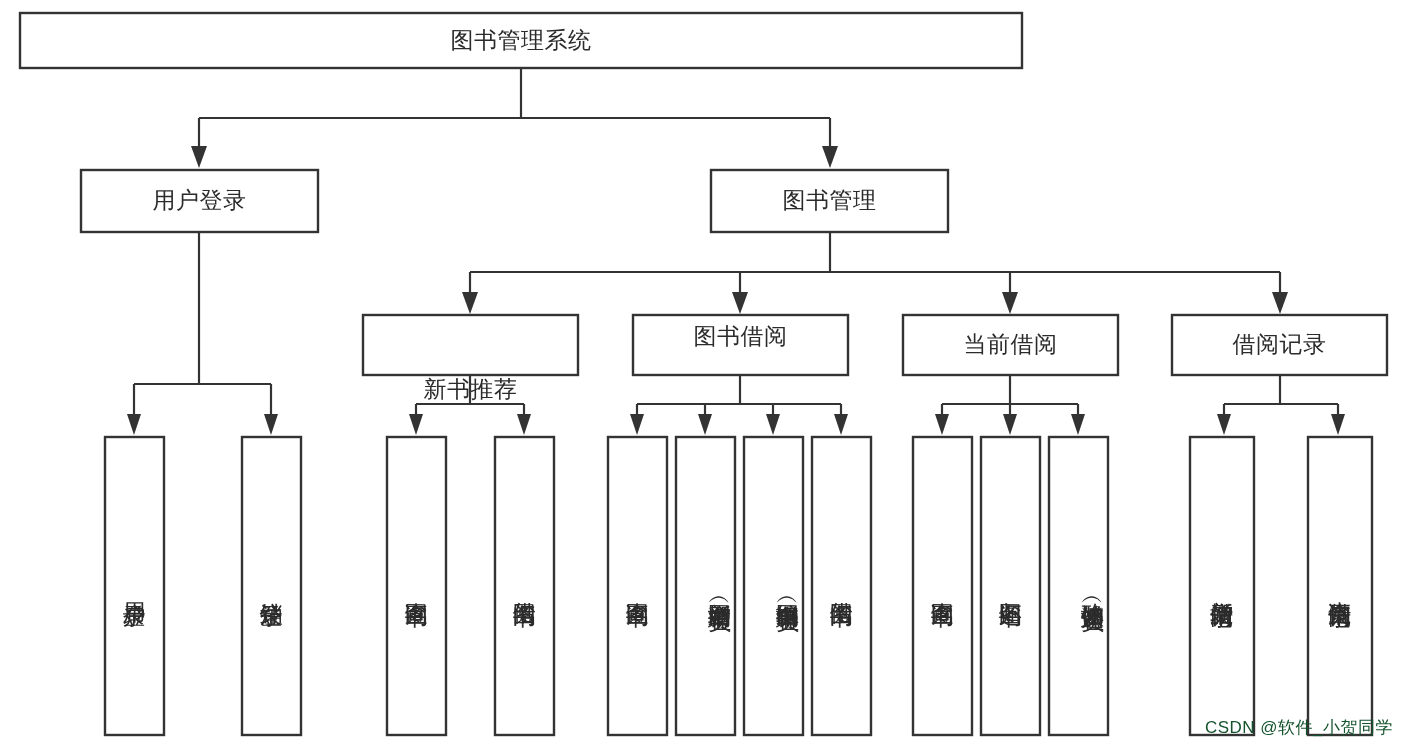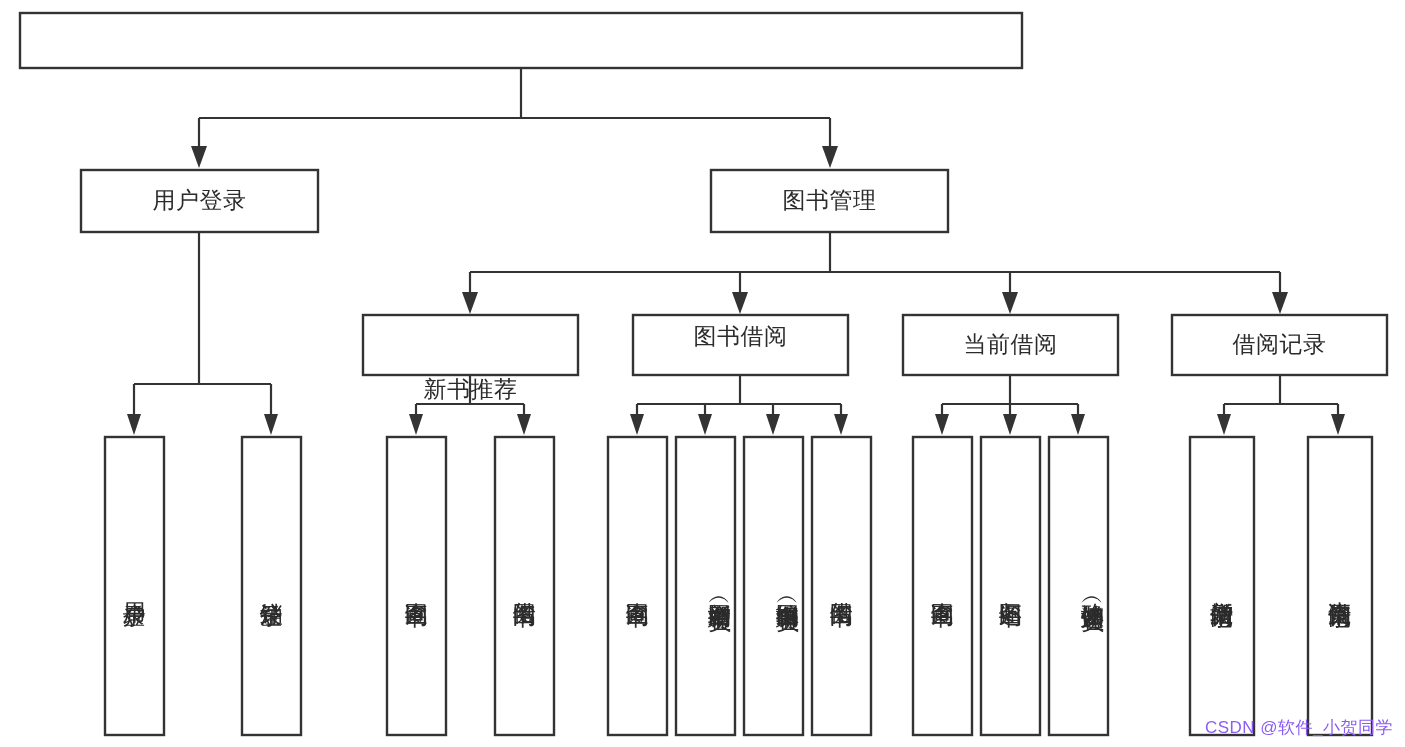--- a/index.html
+++ b/index.html
@@ -68,21 +68,21 @@
     pointer-events: none;
   }
   .node-label-v.centered {
     align-items: center;
   }
   .watermark {
     position: absolute;
     right: 12px;
     bottom: 8px;
     font-size: 17px;
-    color: #8b5cf6;
+    color: #14532d;
     letter-spacing: 0.5px;
     white-space: nowrap;
     pointer-events: none;
   }
 </style>
 </head>
 <body>
 
 <div id="diagram-root">
 
@@ -189,20 +189,21 @@
     <rect class="node-box" x="812" y="437" width="59" height="298"></rect>
 
     <rect class="node-box" x="913" y="437" width="59" height="298"></rect>
     <rect class="node-box" x="981" y="437" width="59" height="298"></rect>
     <rect class="node-box" x="1049" y="437" width="59" height="298"></rect>
 
     <rect class="node-box" x="1190" y="437" width="64" height="298"></rect>
     <rect class="node-box" x="1308" y="437" width="64" height="298"></rect>
   </svg>
 
+  <div class="node-label-h" style="left:20px; top:13px; width:1002px; height:55px;">图书管理系统</div>
 
   <div class="node-label-h" style="left:81px; top:170px; width:237px; height:62px;">用户登录</div>
   <div class="node-label-h" style="left:711px; top:170px; width:237px; height:62px;text-align:right;">图书管理</div>
 
   <div class="node-label-h" style="left:363px; top:315px; width:215px; height:60px;margin-top:45px;">新书推荐</div>
   <div class="node-label-h" style="left:633px; top:315px; width:215px; height:44px;">图书借阅</div>
   <div class="node-label-h" style="left:903px; top:315px; width:215px; height:60px;">当前借阅</div>
   <div class="node-label-h" style="left:1172px; top:315px; width:215px; height:60px;">借阅记录</div>
 
   <div class="node-label-v centered" style="left:105px; top:437px; width:59px; height:298px;">用户登录</div>

